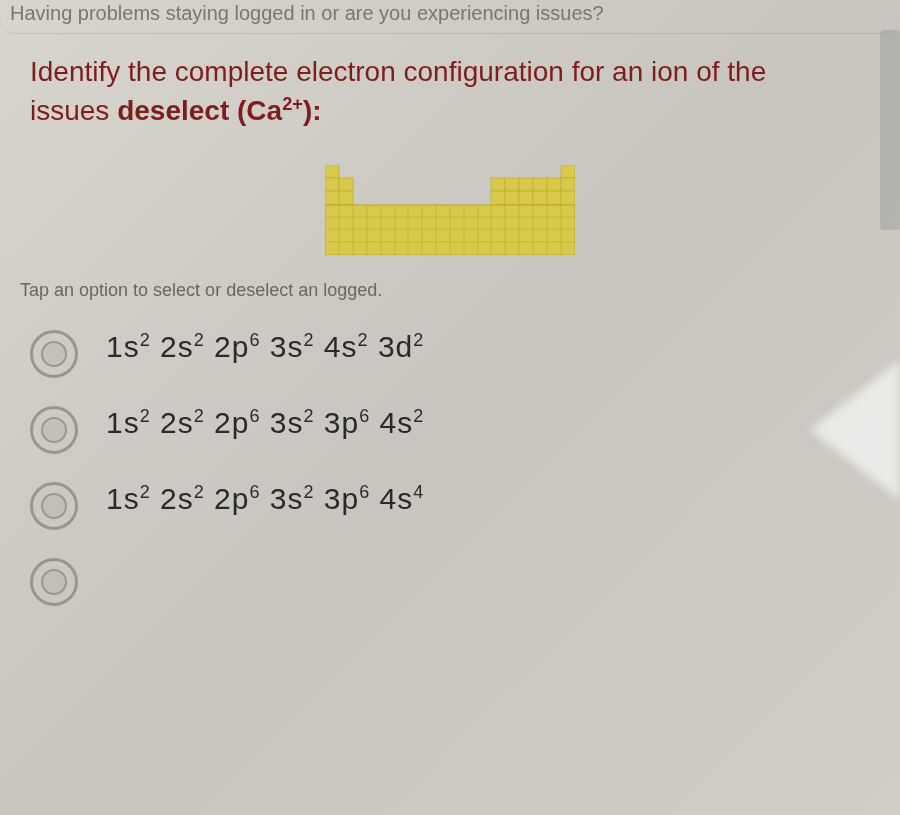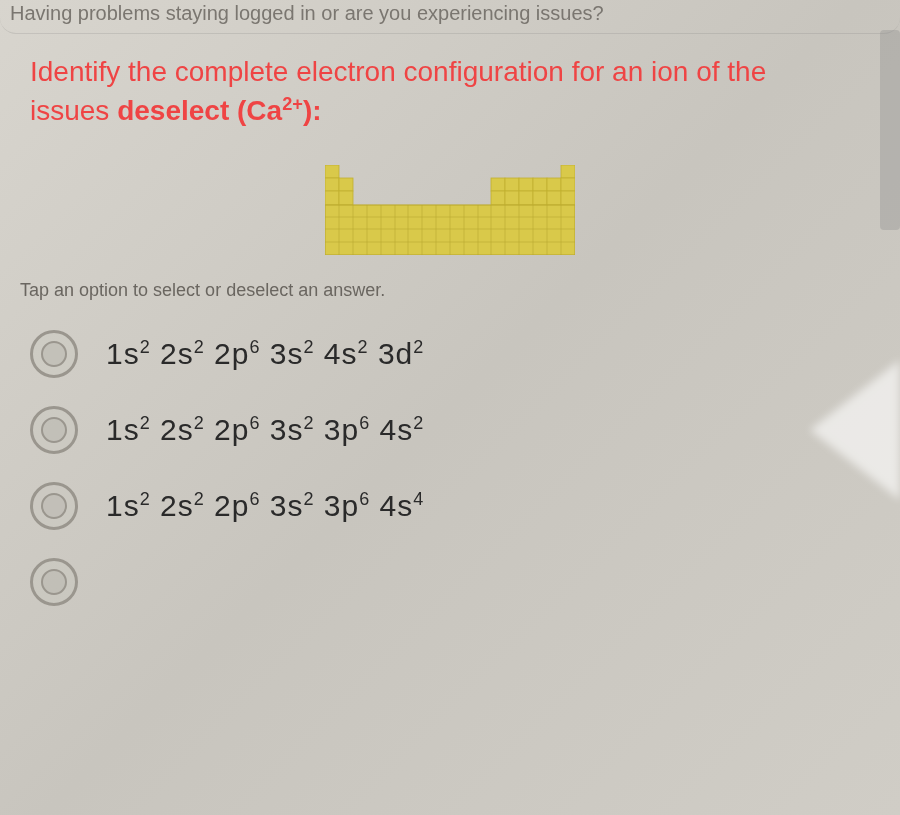--- a/index.html
+++ b/index.html
@@ -22,21 +22,21 @@
       font-weight: 500;
       border-bottom: 1px solid rgba(120,120,120,0.2);
       border-radius: 16px;
     }
     .question-container {
       padding: 18px 30px 10px 30px;
     }
     .question-text {
       font-size: 28px;
       line-height: 1.4;
-      color: #ef4444;
+      color: #7f1d1d;
       font-weight: 400;
     }
     .question-text .bold {
       font-weight: 700;
     }
     .question-text sup {
       font-size: 0.65em;
       vertical-align: super;
     }
     .periodic-table-wrap {
@@ -51,21 +51,21 @@
     .instruction {
       padding: 0 20px 15px 20px;
       color: #6a6660;
       font-size: 18px;
     }
     .options-wrap {
       padding: 0 20px;
     }
     .option {
       display: flex;
-      align-items: center;
+      align-items: flex-start;
       padding: 14px 10px;
       cursor: pointer;
     }
     .radio-outer {
       width: 48px;
       height: 48px;
       border: 3px solid #9a968e;
       border-radius: 50%;
       display: flex;
       align-items: center;
@@ -176,21 +176,21 @@
       <line x1="180" y1="40" x2="180" y2="90"></line>
       <line x1="194" y1="40" x2="194" y2="90"></line>
       <line x1="208" y1="40" x2="208" y2="90"></line>
       <line x1="222" y1="40" x2="222" y2="90"></line>
       <line x1="236" y1="40" x2="236" y2="90"></line>
       <line x1="250" y1="40" x2="250" y2="90"></line>
     </g>
   </svg>
 </div>
 
-<div class="instruction">Tap an option to select or deselect an answer.</div>
+<div class="instruction">Tap an option to select or deselect an logged.</div>
 
 <div class="options-wrap">
   <div class="option">
     <div class="radio-outer">
         <div class="radio-inner"></div>
       </div>
     <div class="option-text">1s<sup>2</sup> 2s<sup>2</sup> 2p<sup>6</sup> 3s<sup>2</sup> 4s<sup>2</sup> 3d<sup>2</sup></div>
   </div>
   <div class="option">
     <div class="radio-outer">

